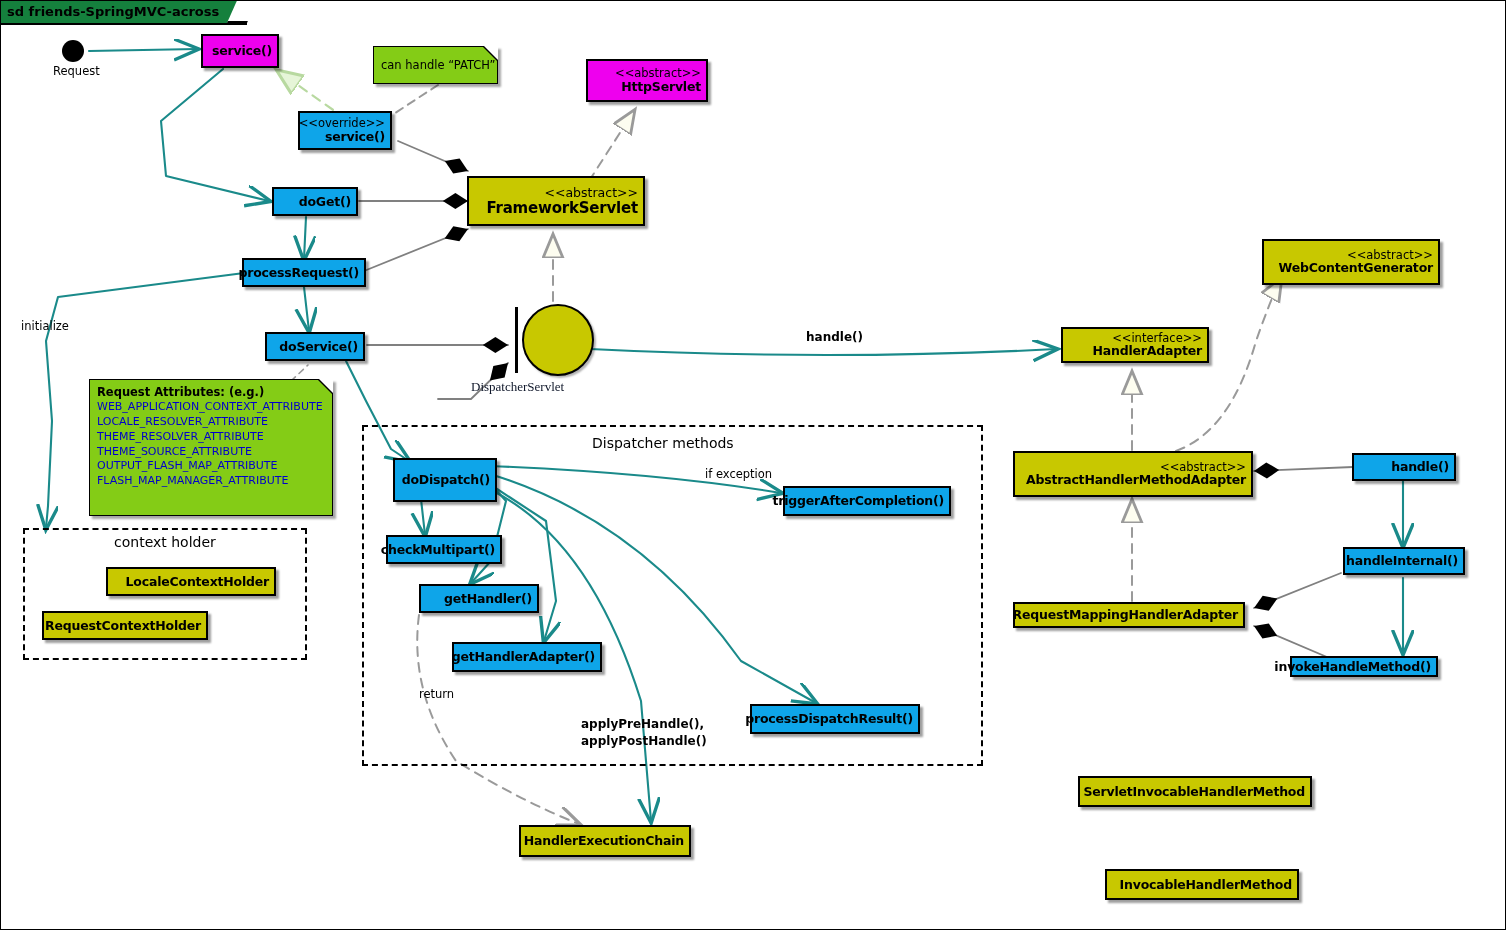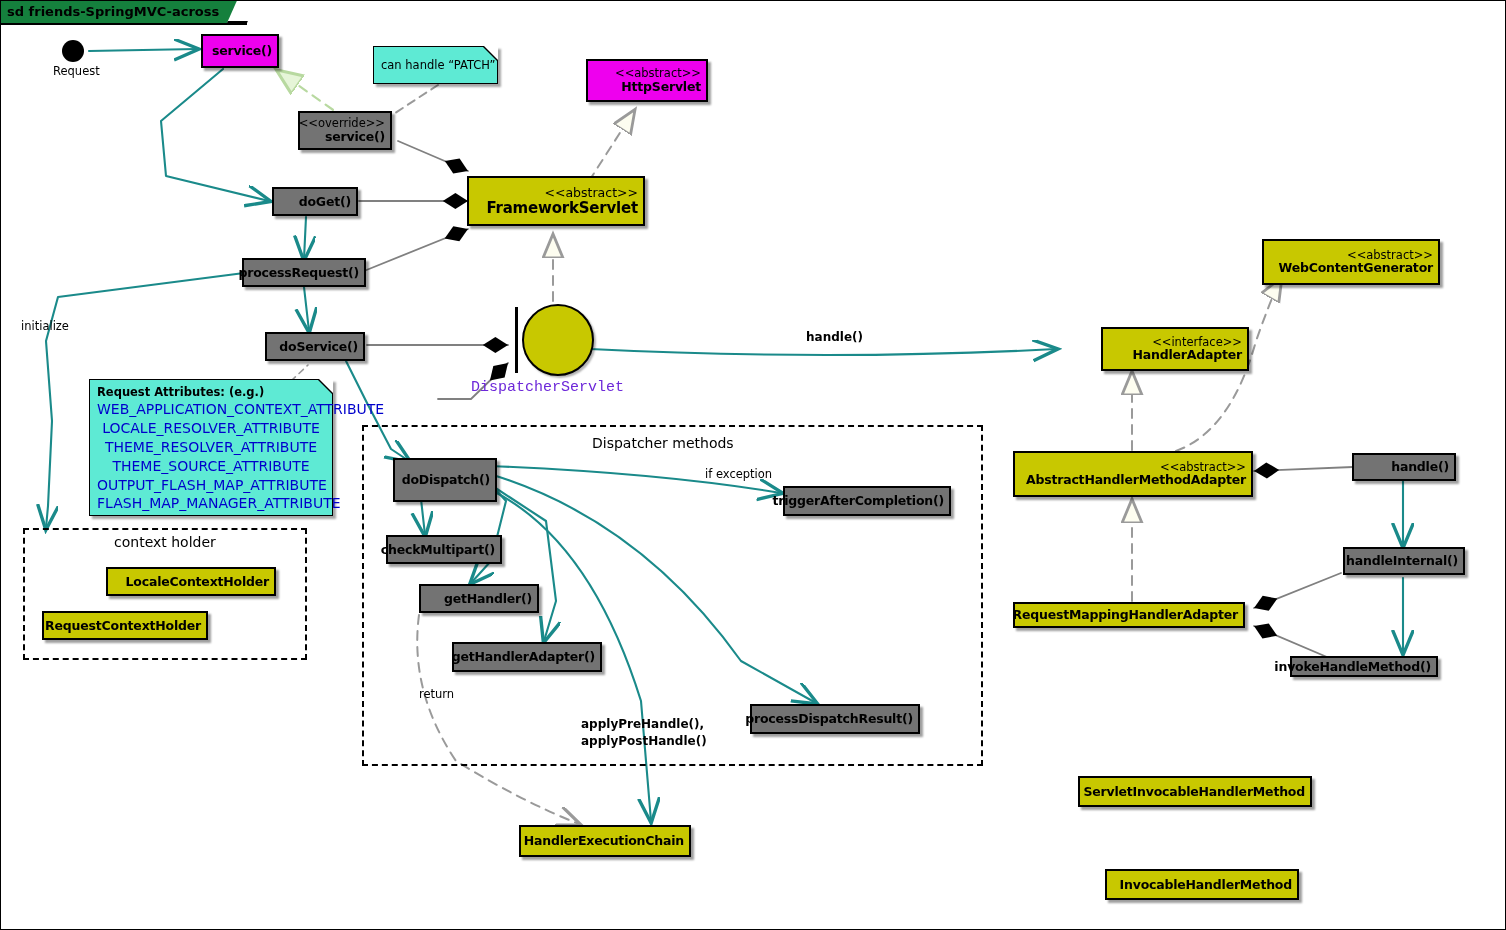--- a/index.html
+++ b/index.html
@@ -75,29 +75,29 @@
     font-family: "DejaVu Sans", sans-serif;
     z-index: 4;
     line-height: 1.12;
     padding: 2px 5px;
   }
   .node .stereo {
     font-weight: normal;
     font-size: 11.5px;
     letter-spacing: 0px;
   }
-  .c-lime   { background: #737373; }
+  .c-lime   { background: #0ea5e9; }
   .c-olive  { background: #c8c800; }
   .c-magenta{ background: #ee00ee; }
 
   
   .note {
     position: absolute;
     box-sizing: border-box;
-    background: #5eead4;
+    background: #84cc16;
     border: 1.6px solid #000;
     box-shadow: 3px 3px 2px rgba(0,0,0,0.35);
     font-size: 11px;
     z-index: 4;
     padding: 5px 7px 4px 7px;
     font-family: "DejaVu Sans", sans-serif;
   }
   .note .fold {
     position: absolute;
     right: -1px; top: -1px;
@@ -108,25 +108,24 @@
   }
   .note-title {
     font-weight: bold;
     color: #000;
     font-size: 11.5px;
     margin-bottom: 1px;
     white-space: nowrap;
   }
   .note-line {
     color: #0000cc;
-    font-size: 14px;
+    font-size: 11px;
     line-height: 1.35;
     white-space: nowrap;
     font-family: "DejaVu Sans", sans-serif;
-    text-align: center;
   }
   .note-patch {
     font-size: 11.5px;
     color: #000;
     white-space: nowrap;
   }
 
   
   .frame {
     position: absolute;
@@ -174,23 +173,23 @@
     z-index: 4;
   }
   .ds-bar {
     position: absolute;
     width: 3px;
     background: #000;
     z-index: 5;
   }
   .ds-name {
     position: absolute;
-    font-size: 15px;
-    color: #6d28d9;
-    font-family: Liberation Mono, monospace;
+    font-size: 13px;
+    color: #0f172a;
+    font-family: Liberation Serif, serif;
     white-space: nowrap;
     z-index: 5;
   }
 </style>
 </head>
 <body>
 
 <div id="canvas">
 
   <svg id="wires" viewBox="0 0 1506 930">
@@ -349,21 +348,21 @@
 
   <div class="node c-olive" style="left:518px; top:824px; width:172px; height:32px;">
     <span>HandlerExecutionChain</span>
   </div>
 
   <div class="node c-olive" style="left:1261px; top:238px; width:178px; height:46px;">
     <span class="stereo">&lt;&lt;abstract&gt;&gt;</span>
     <span>WebContentGenerator</span>
   </div>
 
-  <div class="node c-olive" style="left:1100px; top:326px; width:148px; height:44px;">
+  <div class="node c-olive" style="left:1060px; top:326px; width:148px; height:36px;">
     <span class="stereo">&lt;&lt;interface&gt;&gt;</span>
     <span>HandlerAdapter</span>
   </div>
 
   <div class="node c-olive" style="left:1012px; top:450px; width:240px; height:46px;">
     <span class="stereo">&lt;&lt;abstract&gt;&gt;</span>
     <span>AbstractHandlerMethodAdapter</span>
   </div>
 
   <div class="node c-olive" style="left:1012px; top:601px; width:232px; height:26px;">

